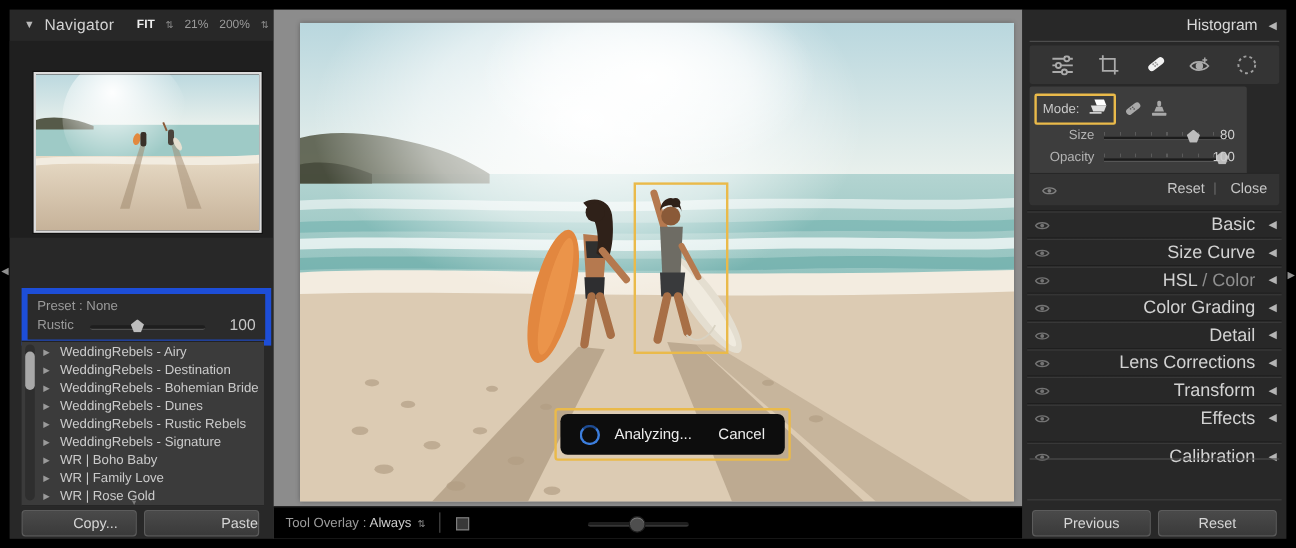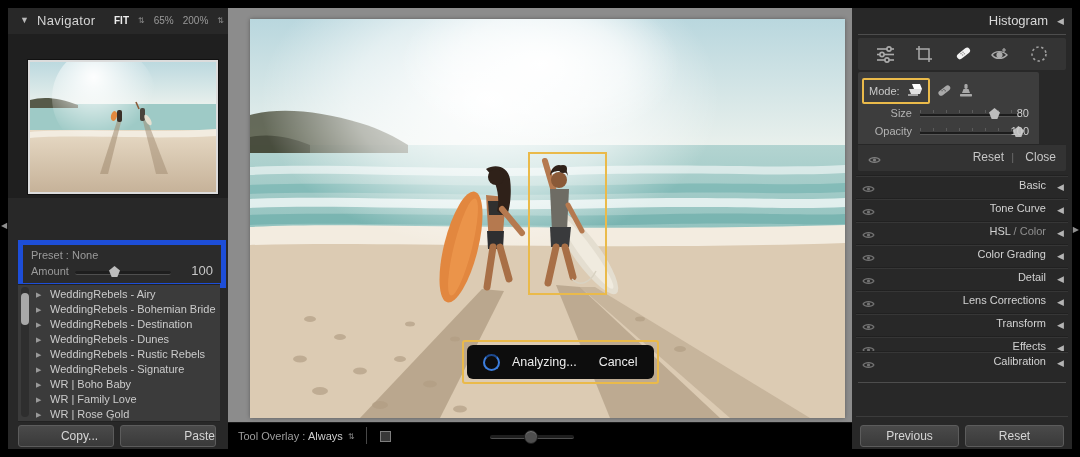--- a/index.html
+++ b/index.html
@@ -73,21 +73,21 @@
             background:repeating-linear-gradient(90deg,#5b5b5b 0 1px,transparent 1px 13px);}
   .lr-thumb{position:absolute;top:2px;width:11px;height:11px;background:#bdbdbd;
             clip-path:polygon(50% 0%,100% 40%,76% 100%,24% 100%,0% 40%);}
   #spot-footer{position:absolute;left:0;top:72px;width:208px;height:26px;background:#333;border-top:1px solid #272727;border-radius:0 0 2px 2px;}
   #spot-footer .reset{position:absolute;right:62px;top:5px;color:#c6c6c6;font-size:12px;}
   #spot-footer .fdiv{position:absolute;right:52px;top:6px;color:#6b6b6b;font-size:11px;}
   #spot-footer .close{position:absolute;right:10px;top:5px;color:#c6c6c6;font-size:12px;}
   .panel-row{position:absolute;left:0;width:220px;height:22px;}
   .panel-row .rowline{position:absolute;left:4px;right:4px;top:0;height:2px;
                       background:linear-gradient(#161616,#414141);}
-  .panel-row .plab{position:absolute;right:26px;top:4px;color:#d2d2d2;font-size:11px;white-space:nowrap;}
+  .panel-row .plab{position:absolute;right:26px;top:4px;color:#d2d2d2;font-size:15px;white-space:nowrap;}
   .panel-row .plab .dim{color:#8f8f8f;}
   .panel-row .parrow{position:absolute;right:8px;top:7px;color:#b4b4b4;font-size:9px;}
   .eye-ic{position:absolute;left:10px;top:5px;opacity:.75;}
 
   .bottom-btn-row-line{position:absolute;left:4px;right:4px;top:408px;height:1px;background:#3c3c3c;}
 </style>
 </head>
 <body>
 
 <div id="app">
@@ -97,21 +97,21 @@
   <div class="gutter-arrow" style="right:1px;top:226px;">▶</div>
 
   <div id="left-panel">
 
     <div class="nav-header">
       <span class="tri">▼</span>
       <span class="nav-title">Navigator</span>
       <span class="zoom-opts">
         <span class="fit">FIT</span>
           <span class="updn">⇅</span>
-        <span>65%</span>
+        <span>21%</span>
         <span>200%</span>
           <span class="updn">⇅</span>
       </span>
     </div>
 
     <div id="thumb-area">
       <div id="thumb-frame">
         <svg width="186" height="130" viewBox="0 0 186 130">
           <defs>
             <linearGradient id="tsky" x1="0" y1="0" x2="0" y2="1">
@@ -139,42 +139,42 @@
           <rect x="87" y="48" width="5" height="12" rx="2" fill="#3a3028"></rect>
           <rect x="110" y="46" width="5" height="13" rx="2" fill="#4a443c"></rect>
           <line x1="109" y1="47" x2="106" y2="40" stroke="#8a5a38" stroke-width="1.6"></line>
           <ellipse cx="118" cy="58" rx="2.5" ry="6" transform="rotate(-30 118 58)" fill="#e6e0d1"></ellipse>
         </svg>
       </div>
     </div>
 
     <div id="preset-box">
       <div class="pline">Preset : None</div>
-      <div class="aline">Amount</div>
+      <div class="aline">Rustic</div>
       <div class="hslider-track" style="left:52px;top:26px;width:96px;"></div>
       <div class="lr-thumb" style="left:86px;top:21px;"></div>
       <div class="aval">100</div>
     </div>
 
     <div id="preset-list">
       <div id="preset-scroll-track">
         <div id="preset-scroll-thumb"></div>
       </div>
       <div style="padding-top:2px;">
         <div class="preset-row">
             <span class="ptri">▶</span>
             <span class="plabel">WeddingRebels - Airy</span>
           </div>
         <div class="preset-row">
             <span class="ptri">▶</span>
+            <span class="plabel">WeddingRebels - Destination</span>
+          </div>
+        <div class="preset-row">
+            <span class="ptri">▶</span>
             <span class="plabel">WeddingRebels - Bohemian Bride</span>
-          </div>
-        <div class="preset-row">
-            <span class="ptri">▶</span>
-            <span class="plabel">WeddingRebels - Destination</span>
           </div>
         <div class="preset-row">
             <span class="ptri">▶</span>
             <span class="plabel">WeddingRebels - Dunes</span>
           </div>
         <div class="preset-row">
             <span class="ptri">▶</span>
             <span class="plabel">WeddingRebels - Rustic Rebels</span>
           </div>
         <div class="preset-row">
@@ -440,21 +440,21 @@
           </svg></span>
       <span class="plab"><span>Basic</span><span class="dim"></span></span>
       <span class="parrow">◀</span>
     </div>
     <div class="panel-row" style="top:190px;">
       <div class="rowline"></div>
       <span class="eye-ic"><svg width="13" height="10" viewBox="0 0 13 10">
             <path d="M1,5 C3,1.8 10,1.8 12,5 C10,8.2 3,8.2 1,5 Z" fill="none" stroke="#8d8d8d" stroke-width="1.1"></path>
             <circle cx="6.5" cy="5" r="1.6" fill="#8d8d8d"></circle>
           </svg></span>
-      <span class="plab"><span>Tone Curve</span><span class="dim"></span></span>
+      <span class="plab"><span>Size Curve</span><span class="dim"></span></span>
       <span class="parrow">◀</span>
     </div>
     <div class="panel-row" style="top:213px;">
       <div class="rowline"></div>
       <span class="eye-ic"><svg width="13" height="10" viewBox="0 0 13 10">
             <path d="M1,5 C3,1.8 10,1.8 12,5 C10,8.2 3,8.2 1,5 Z" fill="none" stroke="#8d8d8d" stroke-width="1.1"></path>
             <circle cx="6.5" cy="5" r="1.6" fill="#8d8d8d"></circle>
           </svg></span>
       <span class="plab"><span>HSL</span><span class="dim"> / Color</span></span>
       <span class="parrow">◀</span>
@@ -497,21 +497,21 @@
     </div>
     <div class="panel-row" style="top:328px;">
       <div class="rowline"></div>
       <span class="eye-ic"><svg width="13" height="10" viewBox="0 0 13 10">
             <path d="M1,5 C3,1.8 10,1.8 12,5 C10,8.2 3,8.2 1,5 Z" fill="none" stroke="#8d8d8d" stroke-width="1.1"></path>
             <circle cx="6.5" cy="5" r="1.6" fill="#8d8d8d"></circle>
           </svg></span>
       <span class="plab"><span>Effects</span><span class="dim"></span></span>
       <span class="parrow">◀</span>
     </div>
-    <div class="panel-row" style="top:343px;text-align:center;">
+    <div class="panel-row" style="top:360px;text-align:center;">
       <div class="rowline"></div>
       <span class="eye-ic"><svg width="13" height="10" viewBox="0 0 13 10">
             <path d="M1,5 C3,1.8 10,1.8 12,5 C10,8.2 3,8.2 1,5 Z" fill="none" stroke="#8d8d8d" stroke-width="1.1"></path>
             <circle cx="6.5" cy="5" r="1.6" fill="#8d8d8d"></circle>
           </svg></span>
       <span class="plab"><span>Calibration</span><span class="dim"></span></span>
       <span class="parrow">◀</span>
     </div>
     <div class="hline" style="top:374px;"></div>
 

